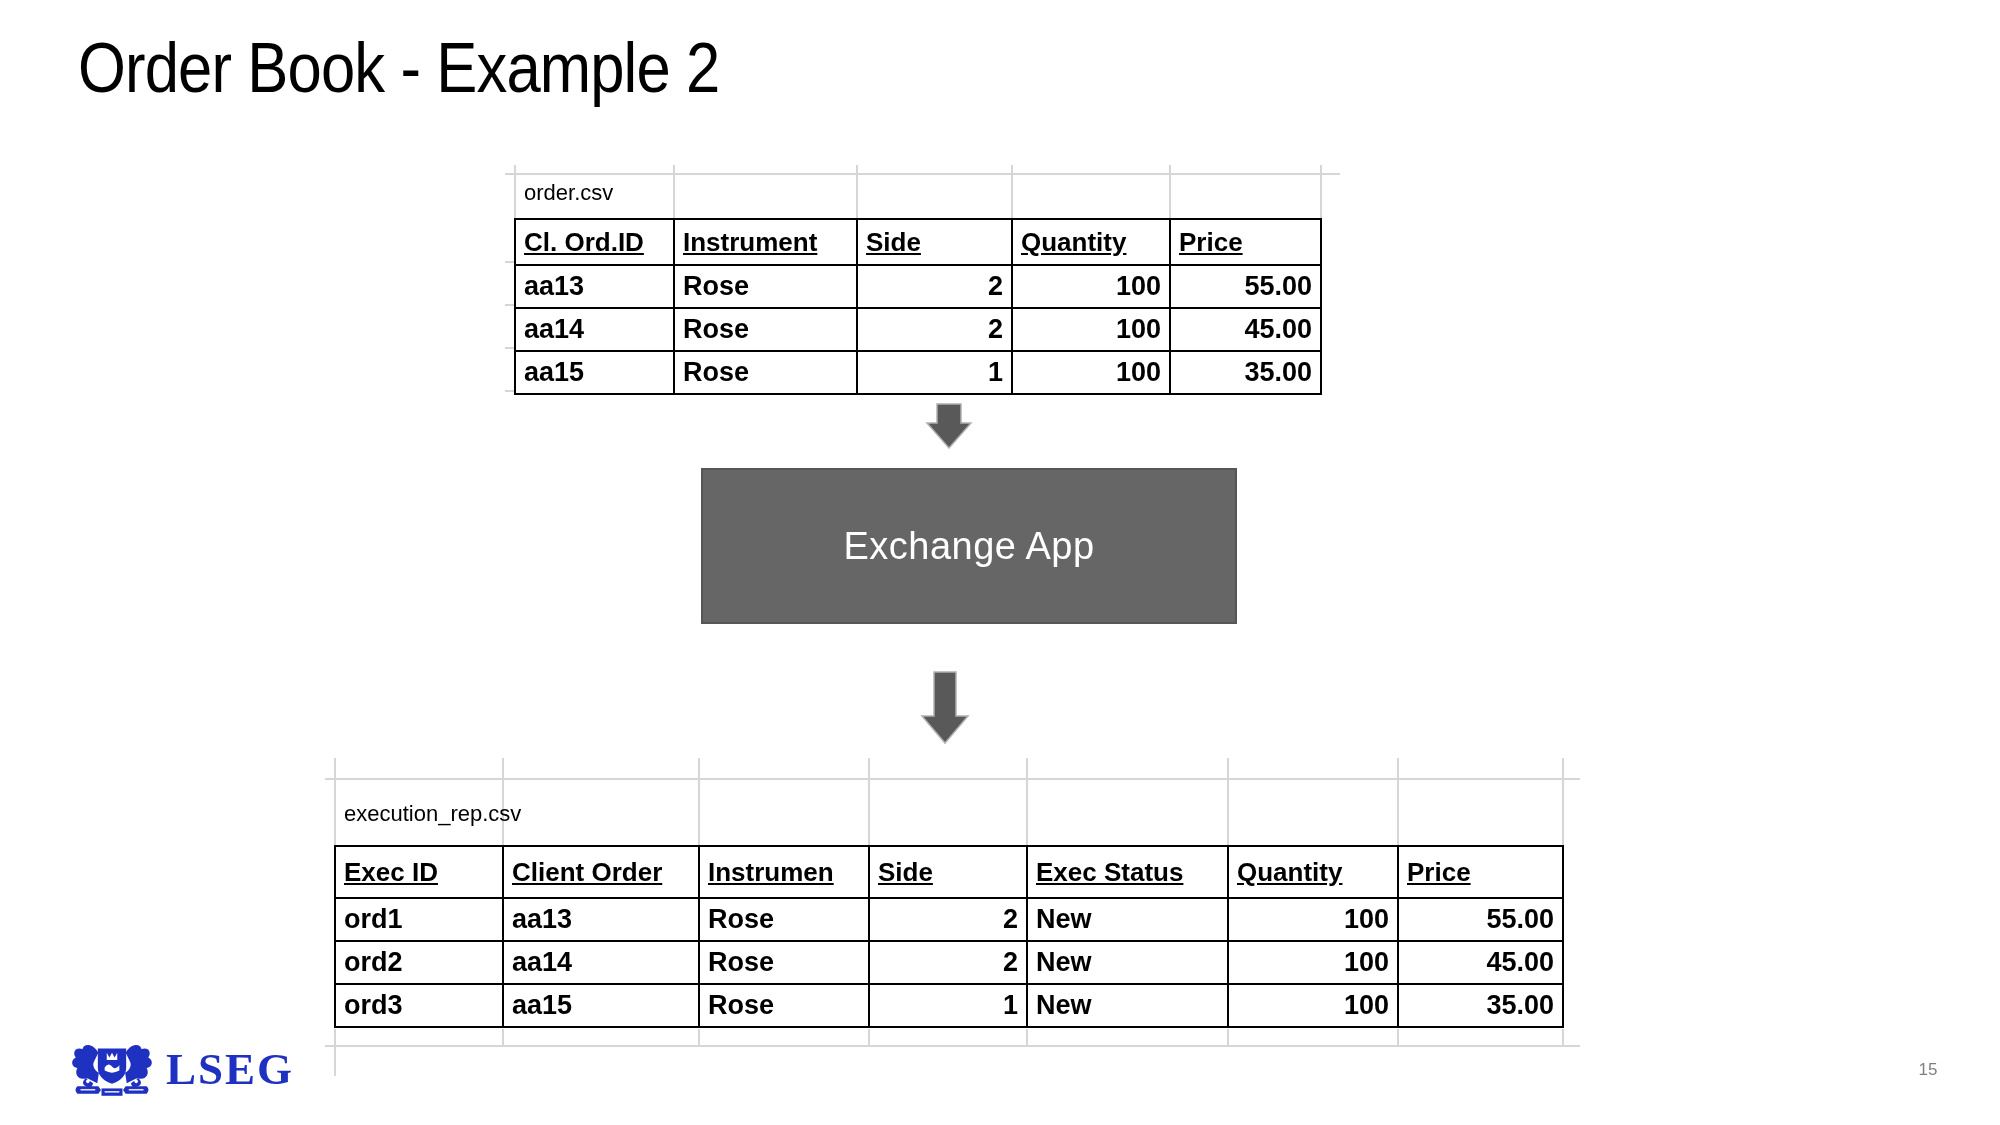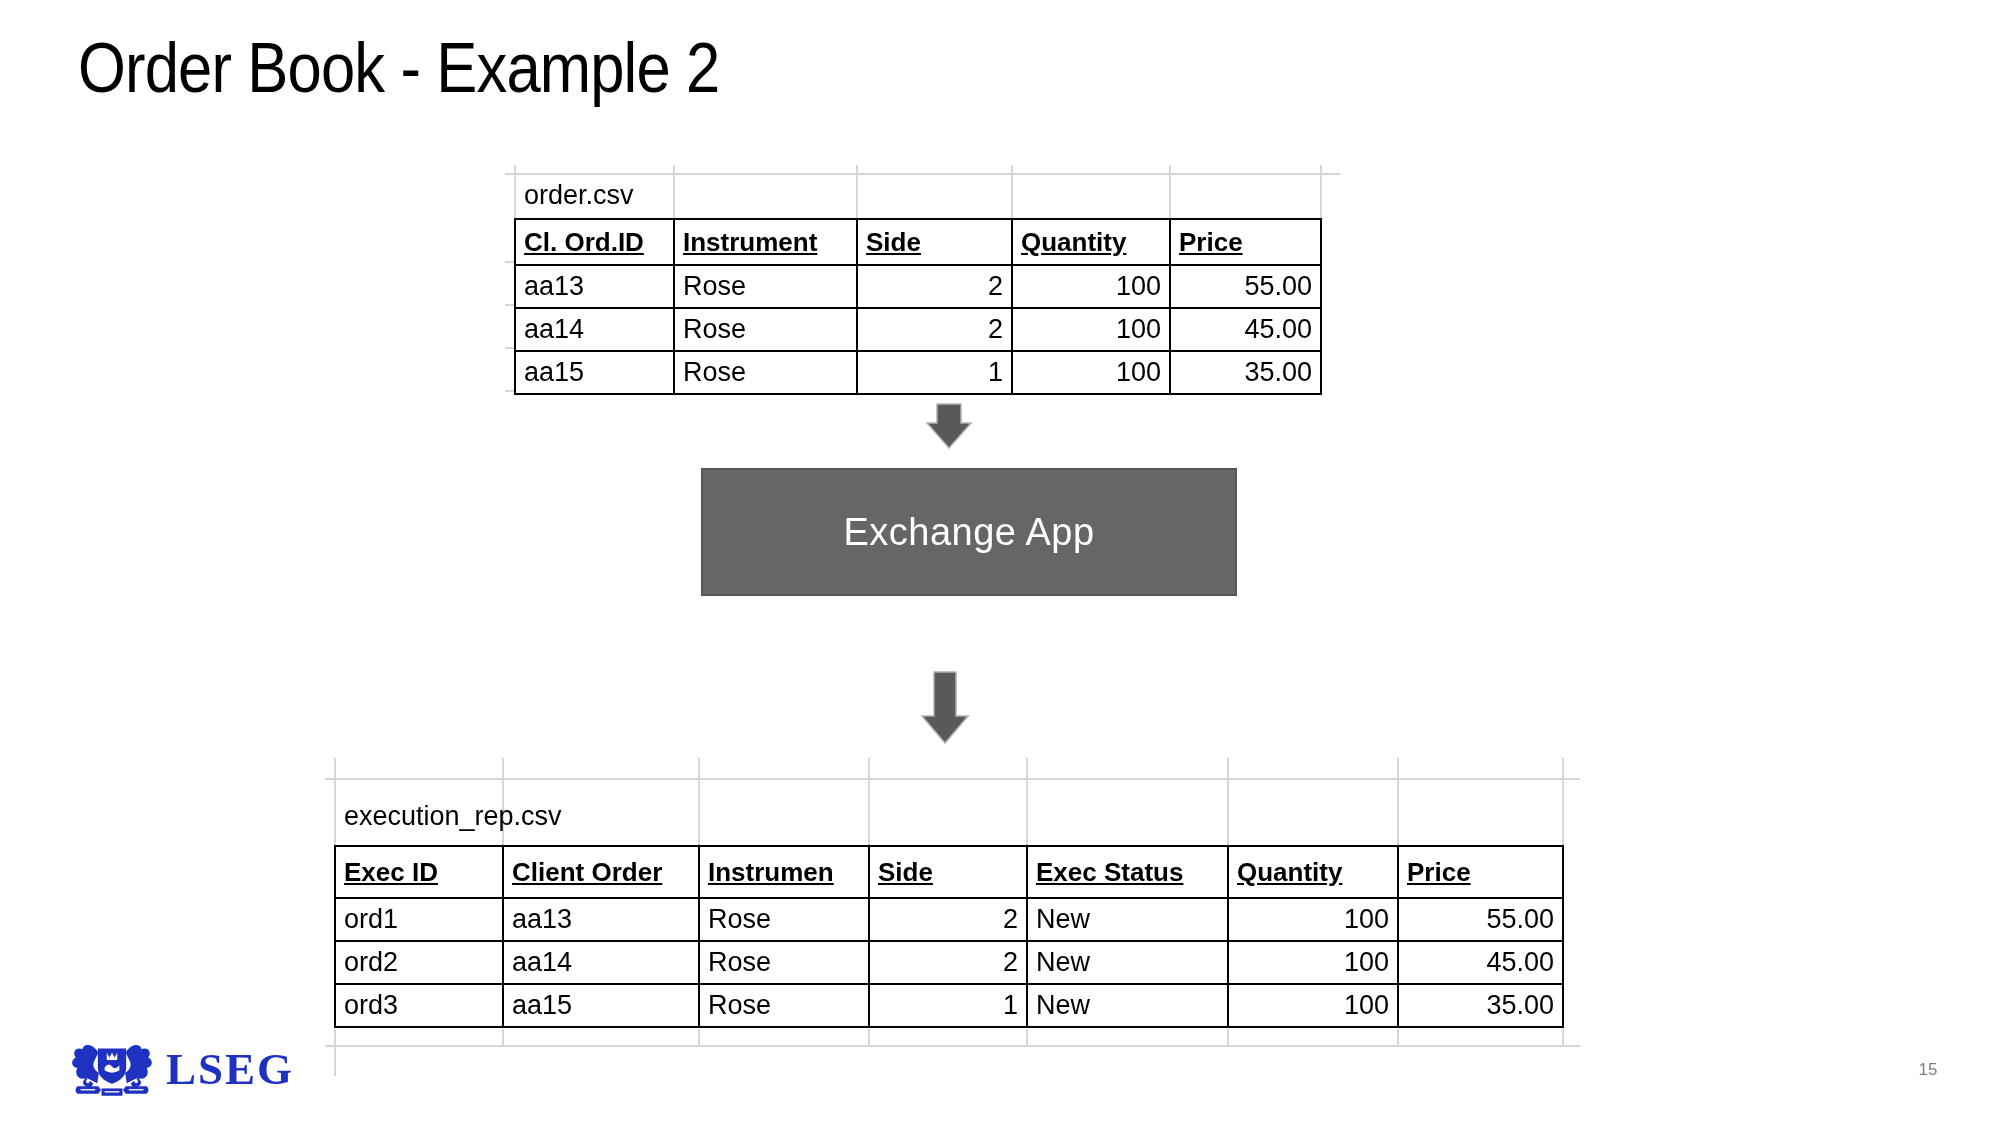--- a/index.html
+++ b/index.html
@@ -13,41 +13,41 @@
     position:absolute;left:78px;top:28px;
     font-size:70px;color:#000;font-weight:400;letter-spacing:-1px;
     transform:scaleX(0.88);transform-origin:left top;white-space:nowrap;
   }
 
   
   .sheet{position:absolute;}
   .gridh{position:absolute;height:2px;background:#d6d6d6;}
   .gridv{position:absolute;width:2px;background:#d6d6d6;}
   .file-label{
-    position:absolute;font-size:27px;color:#000;white-space:nowrap;
+    position:absolute;font-size:22px;color:#000;white-space:nowrap;
   }
   .sheet table{
     position:absolute;border-collapse:collapse;table-layout:fixed;
     background:#fff;
   }
   .sheet th,.sheet td{
     border:2px solid #000;padding:0 8px;overflow:hidden;white-space:nowrap;
     color:#000;vertical-align:middle;
   }
   .sheet th{font-size:26px;font-weight:700;text-align:left;text-decoration:underline;}
-  .sheet td{font-size:27px;font-weight:400;}
+  .sheet td{font-size:27px;font-weight:700;}
   .order-table thead tr{height:46px;}
   .order-table tbody tr{height:43px;}
   .exec-table thead tr{height:52px;}
   .exec-table tbody tr{height:43px;}
 
   
   .flow-arrow{position:absolute;color:#595959;}
   .exchange-box{
-    position:absolute;left:701px;top:468px;width:536px;height:128px;
+    position:absolute;left:701px;top:468px;width:536px;height:156px;
     border:2px solid #565656;box-sizing:border-box;
     display:flex;align-items:center;justify-content:center;
   }
   .exchange-box span{
     color:#ffffff;font-size:38px;font-weight:400;letter-spacing:0.5px;
   }
 
   
   .lseg-logo{
     position:absolute;left:70px;top:1040px;height:58px;

